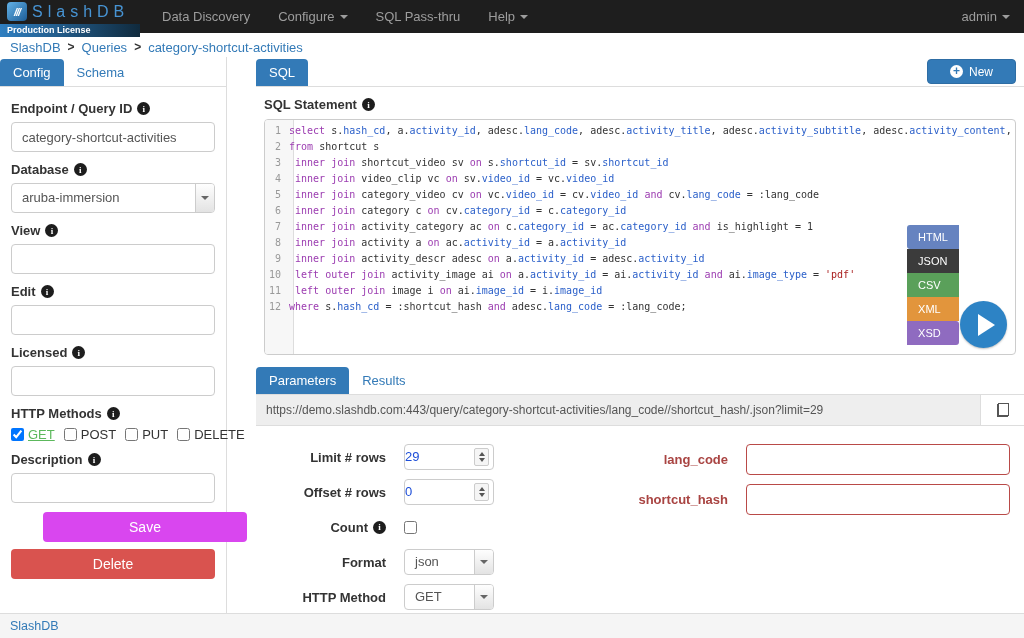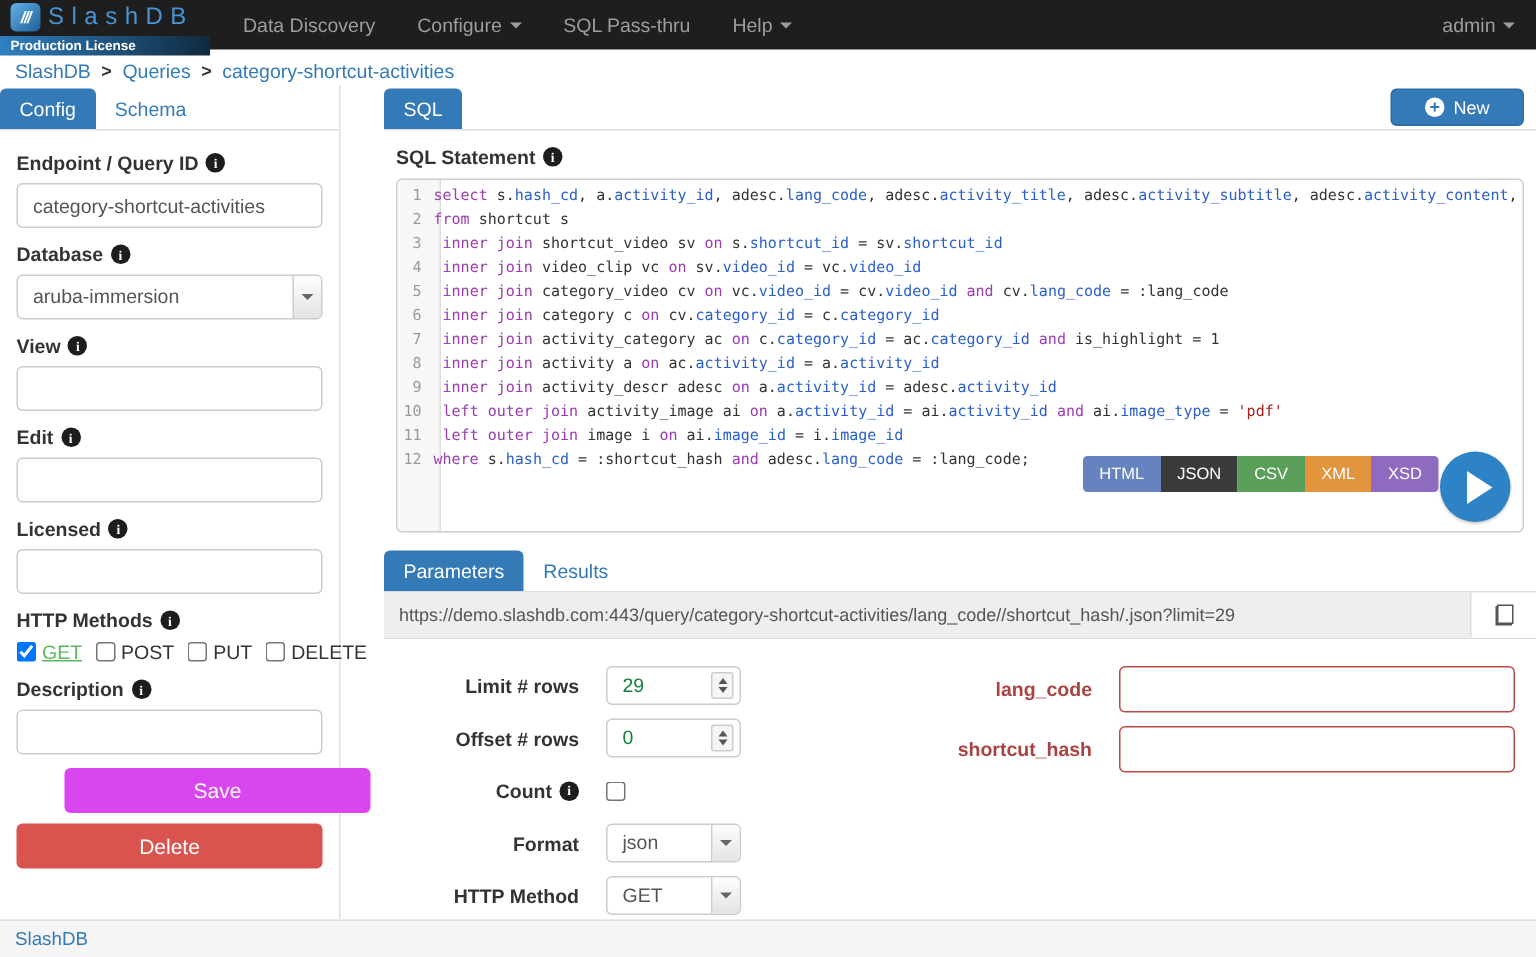--- a/index.html
+++ b/index.html
@@ -69,21 +69,21 @@
   .sql-label { font-weight:bold; font-size:13px; color:#333; display:flex; align-items:center; gap:5px; margin:2px 0 7px 0; }
   .editor { position:relative; border:1px solid #ccc; border-radius:4px; height:236px; background:#fff; overflow:hidden; }
   .gutter-bg { position:absolute; left:0; top:0; bottom:0; width:29px; background:#f7f7f7; border-right:1px solid #ddd; }
   .code-lines { position:relative; padding-top:3px; font-family:"DejaVu Sans Mono",monospace; font-size:10px; }
   .code-line { display:flex; line-height:16px; white-space:pre; }
   .ln { width:24px; flex:0 0 auto; text-align:right; padding-right:8px; color:#999; }
   .code { color:#333; }
   .tok-kw { color:var(--kw,#9b3bb0); }
   .tok-prop { color:var(--prop,#2a5fc9); }
   .tok-str { color:var(--str,#aa2222); }
-  .format-row { position:absolute; right:56px; bottom:26px; display:flex; }
+  .format-row { position:absolute; right:56px; bottom:9px; display:flex;flex-direction:column; }
   .fmt-btn { height:24px; padding:0 11px; color:#fff; font-size:11px; display:flex; align-items:center; cursor:pointer; }
   .fmt-btn:first-child { border-radius:3px 0 0 3px; }
   .fmt-btn:last-child { border-radius:0 3px 3px 0; }
   .play-btn { position:absolute; right:8px; bottom:6px; width:47px; height:47px; border-radius:50%;
     background:#2d83c5; display:flex; align-items:center; justify-content:center; cursor:pointer; box-shadow:0 1px 2px rgba(0,0,0,.25); }
   .play-tri { width:0; height:0; border-top:11px solid transparent; border-bottom:11px solid transparent;
     border-left:17px solid #fff; margin-left:5px; }
 
   
   .params-tabbar { margin-top:2px; }
@@ -94,21 +94,21 @@
   .copy-icon { position:relative; width:12px; height:14px; }
   .copy-icon::before { content:""; position:absolute; left:0; bottom:0; width:9px; height:11px; border:1px solid #555; background:#fff; }
   .copy-icon::after { content:""; position:absolute; right:0; top:0; width:9px; height:11px; border:1px solid #555; background:#fff; }
   .params-form { display:flex; padding:18px 10px 0 0; }
   .pf-left { width:360px; flex:0 0 auto; }
   .pf-right { flex:1 1 auto; }
   .param-row { display:flex; align-items:center; margin-bottom:9px; min-height:26px; }
   .param-label { width:148px; flex:0 0 auto; text-align:right; padding-right:18px; font-weight:bold;
     font-size:13px; color:#333; display:flex; align-items:center; justify-content:flex-end; gap:5px; }
   .num-input { position:relative; width:90px; height:26px; border:1px solid #ccc; border-radius:4px;
-    font-size:13px; color:#15803d; padding:4px 24px 4px 10px; background:#fff; }
+    font-size:13px; color:#1d4ed8; padding:4px 24px 4px 0; background:#fff; }
   .spinner { position:absolute; right:4px; top:3px; width:15px; height:18px; border:1px solid #ccc;
     border-radius:2px; background:#f5f5f5; display:flex; flex-direction:column; align-items:center; justify-content:center; gap:2px; }
   .spin-up { width:0; height:0; border-left:3px solid transparent; border-right:3px solid transparent; border-bottom:4px solid #555; }
   .spin-down { width:0; height:0; border-left:3px solid transparent; border-right:3px solid transparent; border-top:4px solid #555; }
   .param-select { width:90px; height:26px; }
   .param-select .select-value { padding:4px 10px; }
   .count-cb { width:13px; height:13px; }
   .err-label { color:#a94442; }
   .err-input { flex:1 1 auto; margin-right:4px; height:31px; border:1px solid #b94a48; border-radius:4px;
     padding:5px 10px; font-size:13px; color:#555; outline:none; font-family:"Liberation Sans",sans-serif; }

